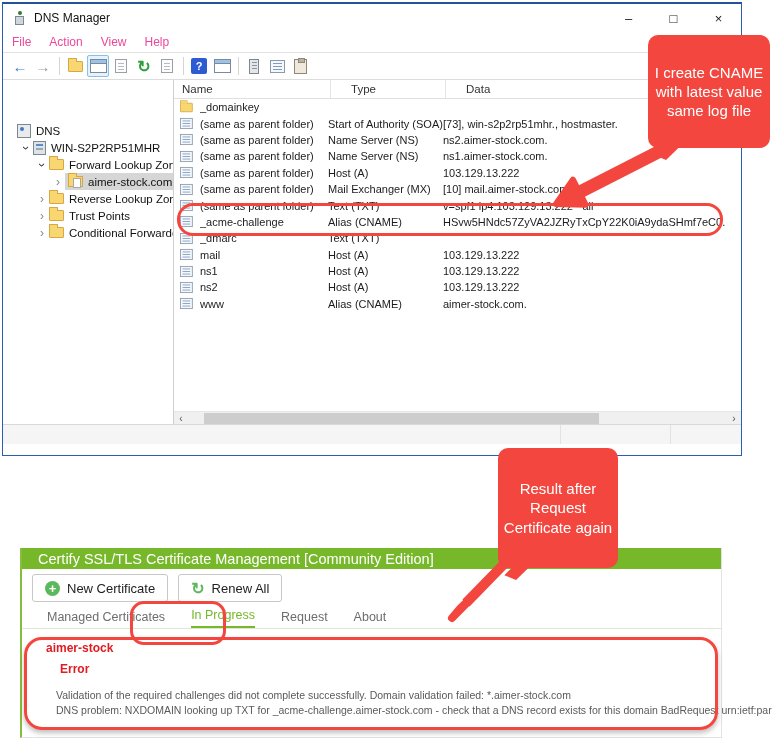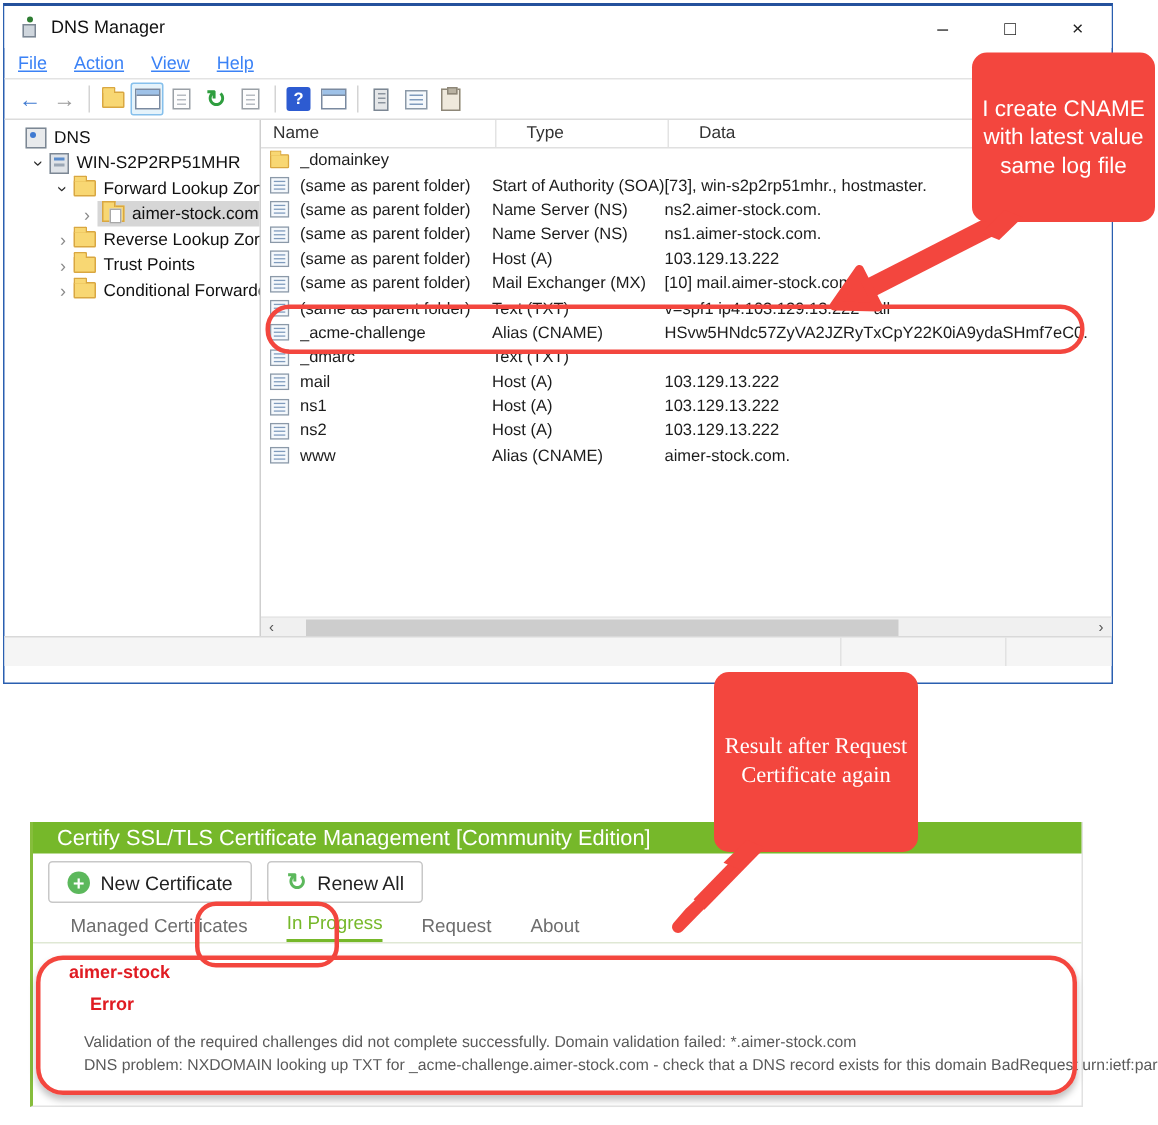--- a/index.html
+++ b/index.html
@@ -10,21 +10,21 @@
   .dnswin { position:absolute; left:2px; top:2px; width:740px; height:454px; background:#fff;
             border:1px solid #2a5fb0; border-top:2px solid #24519c; }
   .titlebar { height:28px; display:flex; align-items:center; background:#fff; }
   .appicon { width:16px; height:16px; margin:0 6px 0 9px; position:relative; }
   .appicon .srv { position:absolute; left:3px; top:6px; width:9px; height:9px; background:#cfd6dd; border:1px solid #7c8794; }
   .appicon .dot { position:absolute; left:6px; top:1px; width:4px; height:4px; background:#2e7d32; border-radius:50%; }
   .titletext { font-size:12px; color:#111; }
   .wincontrols { margin-left:auto; display:flex; height:100%; }
   .wcbtn { width:45px; height:100%; display:flex; align-items:center; justify-content:center; font-size:13px; color:#222; }
   .menubar { height:21px; display:flex; align-items:center; gap:0; border-bottom:1px solid #e3e3e3; }
-  .menuitem { font-size:12px; color:#3b82f6; padding:0 9px;text-decoration:underline; }
+  .menuitem { font-size:12px; color:#ec4899; padding:0 9px; }
   .toolbar { height:27px; display:flex; align-items:center; padding-left:6px; border-bottom:1px solid #dcdcdc; }
   .tbi { width:22px; height:22px; display:flex; align-items:center; justify-content:center; margin-right:1px; font-size:15px; }
   .tbi.selected { background:#e5f3fb; border:1px solid #86c0ec; border-radius:2px; }
   .tbsep { width:1px; height:18px; background:#d4d4d4; margin:0 4px; }
   .glyph-back { color:#3f7ad1; font-weight:bold; }
   .glyph-fwd { color:#9a9a9a; font-weight:bold; }
   .glyph-refresh { color:#2f9e3f; font-weight:bold; font-size:16px; }
   .helpsq { width:16px; height:16px; background:#2d5bd1; color:#fff; font-size:11px; font-weight:bold;
             display:flex; align-items:center; justify-content:center; border-radius:2px; }
   
@@ -49,21 +49,21 @@
   .ticon { margin-right:5px; flex:0 0 auto; }
   .icn-zone { position:relative; width:15px; height:11px; background:#f8d773; border:1px solid #d9a741; }
   .icn-zone::before { content:""; position:absolute; left:-1px; top:-4px; width:7px; height:3px; background:#f8d773; border:1px solid #d9a741; border-bottom:none; }
   .icn-zone::after { content:""; position:absolute; right:1px; top:1px; width:6px; height:8px; background:#fff; border:1px solid #a8a8a8; }
   .icn-host { position:relative; width:13px; height:14px; background:#dfe3e8; border:1px solid #7c8794; }
   .icn-host::before { content:""; position:absolute; left:2px; top:2px; width:7px; height:2px; background:#5b8ccb; box-shadow:0 4px 0 #9aa6b4; }
   .icn-dnsroot { position:relative; width:14px; height:14px; background:#e8eaec; border:1px solid #7c8794; }
   .icn-dnsroot::before { content:""; position:absolute; left:2px; top:2px; width:4px; height:4px; background:#3f7ad1; border-radius:50%; }
   .sel-wrap { display:flex; align-items:center; height:100%; padding:0 3px; }
   .sel-wrap.selected { background:#d6d6d6; }
-  .lv0 { padding-left:14px; } .lv1 { padding-left:16px; } .lv2 { padding-left:32px; } .lv3 { padding-left:48px; }
+  .lv0 { padding-left:14px;margin-top:39px; } .lv1 { padding-left:16px; } .lv2 { padding-left:32px; } .lv3 { padding-left:48px; }
 
   .listpane { flex:1; display:flex; flex-direction:column; background:#fff; }
   .listhead { height:19px; display:grid; grid-template-columns:148px 115px 1fr; align-items:center;
               padding-left:8px; border-bottom:1px solid #e0e0e0; font-size:11.5px; color:#333; }
   .listhead .hcell { height:100%; display:flex; align-items:center; }
   .listhead .hcell + .hcell { border-left:1px solid #e3e3e3; padding-left:20px; }
   .rows { flex:1; overflow:hidden; }
   .lrow { height:16.4px; display:grid; grid-template-columns:20px 128px 115px 1fr; align-items:center;
           padding-left:6px; font-size:11px; color:#1c1c1c; white-space:nowrap; }
   .lrow .cell { overflow:hidden; }
@@ -342,21 +342,21 @@
     <polygon points="452,618 460.5,608.2 476.5,593" fill="#f3463e" stroke="#f3463e" stroke-width="8" stroke-linejoin="round"></polygon>
   </svg>
 
   <div class="ann callout" style="left:648px; top:35px; width:122px; height:113px;">
     <span>I create CNAME with latest value same log file</span>
     <span class="tail"></span>
   </div>
 
   <div class="ann ring" style="left:177px; top:203px; width:546px; height:33px;"></div>
 
-  <div class="ann callout" style="left:476px; top:448px; width:136px; height:120px;font-family:Liberation Serif, serif;">
+  <div class="ann callout" style="left:498px; top:448px; width:120px; height:120px;">
     <span>Result after Request Certificate again</span>
     <span class="tail"></span>
   </div>
 
   <div class="ann ring" style="left:130px; top:601px; width:96px; height:44px; border-radius:14px;"></div>
 
   <div class="ann ring shadow" style="left:24px; top:637px; width:694px; height:93px; border-radius:18px;"></div>
 
 </div>
 

